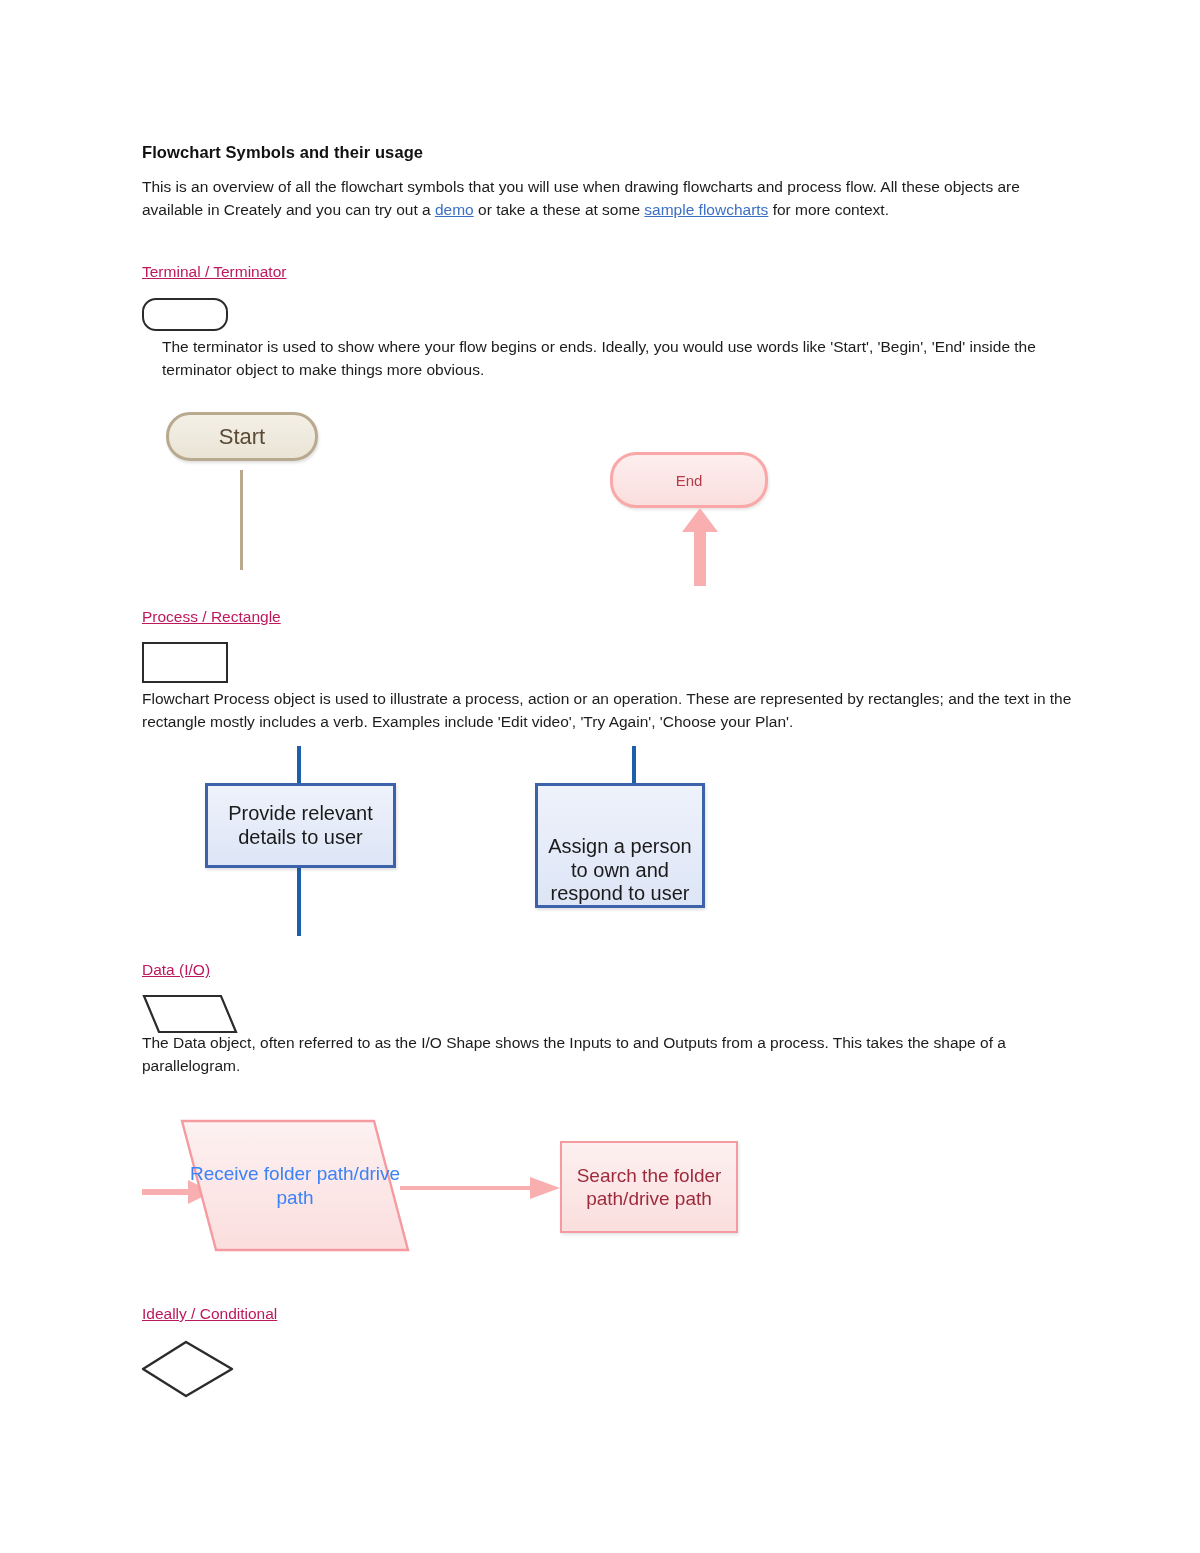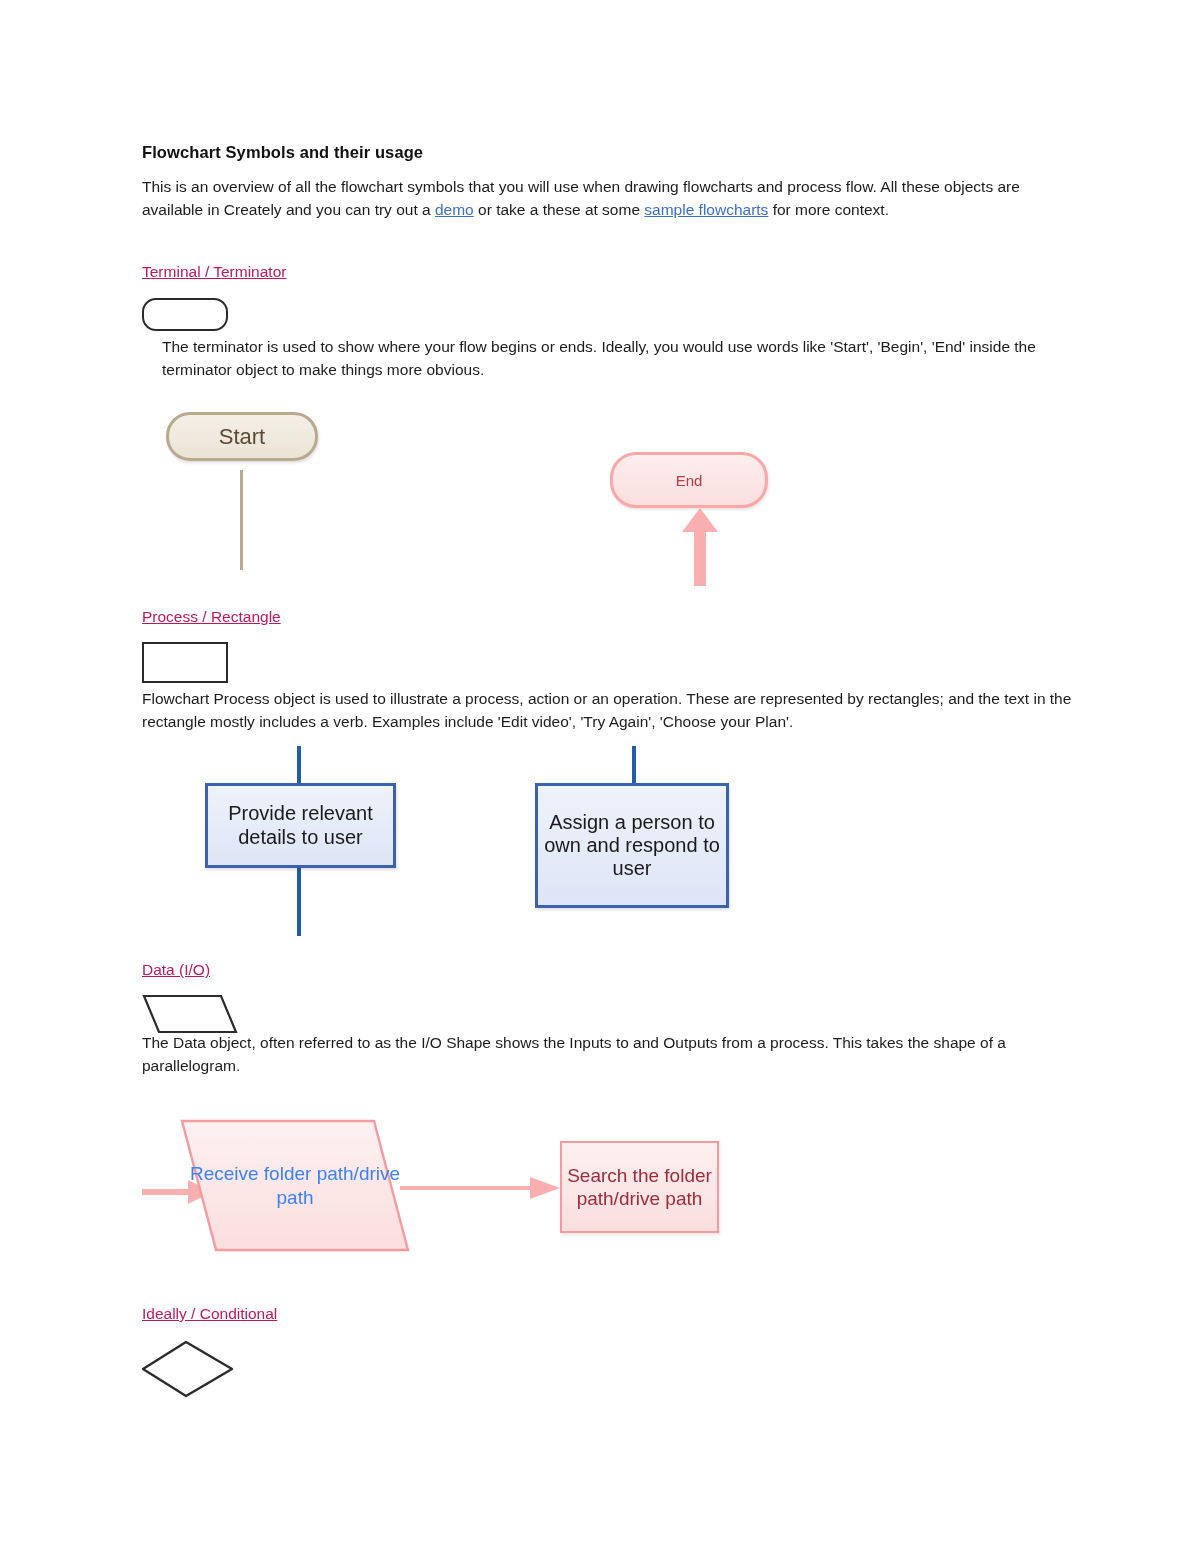--- a/index.html
+++ b/index.html
@@ -199,21 +199,21 @@
   </div>
 
   <div class="abs line-blue" style="left:297px; top:746px; width:4px; height:190px;"></div>
 
   <div class="abs shape-process" style="left:205px; top:783px; width:191px; height:85px;">
     <span>Provide relevant details to user</span>
   </div>
 
   <div class="abs line-blue" style="left:632px; top:746px; width:4px; height:44px;"></div>
 
-  <div class="abs shape-process" style="left:535px; top:783px; width:194px; height:125px;">
+  <div class="abs shape-process" style="left:535px; top:783px; width:170px; height:125px;align-items:flex-end;">
     <span>Assign a person to own and respond to user</span>
   </div>
 
   <div class="abs" style="left:142px; top:960px;">
     <span class="section-heading">Data (I/O)</span>
   </div>
 
   <svg class="abs glyph-parallelogram" style="left:142px; top:993px;" width="96" height="42" viewBox="0 0 96 42">
     <path d="M17 39 L2 3 L79 3 L94 39 Z" fill="#ffffff" stroke="#2b2b2b" stroke-width="2.2"></path>
   </svg>
@@ -238,21 +238,21 @@
     </svg>
     <div class="shape-data-text">Receive folder path/drive path</div>
   </div>
 
   <div class="abs line-pink" style="left:400px; top:1186px; width:150px; height:4px;"></div>
 
   <svg class="abs" style="left:530px; top:1174px;" width="36" height="28" viewBox="0 0 36 28">
     <path d="M0 3 L30 14 L0 25 Z" fill="#f9afaf"></path>
   </svg>
 
-  <div class="abs shape-searchbox" style="left:560px; top:1141px; width:159px; height:92px;">
+  <div class="abs shape-searchbox" style="left:560px; top:1141px; width:178px; height:92px;">
     <span>Search the folder path/drive path</span>
   </div>
 
   <div class="abs" style="left:142px; top:1304px;">
     <span class="section-heading">Ideally / Conditional</span>
   </div>
 
   <svg class="abs glyph-diamond" style="left:140px; top:1338px;" width="96" height="62" viewBox="0 0 96 62">
     <path d="M3 31 L46 4 L92 31 L46 58 Z" fill="#ffffff" stroke="#2b2b2b" stroke-width="2.4" stroke-linejoin="round"></path>
   </svg>

